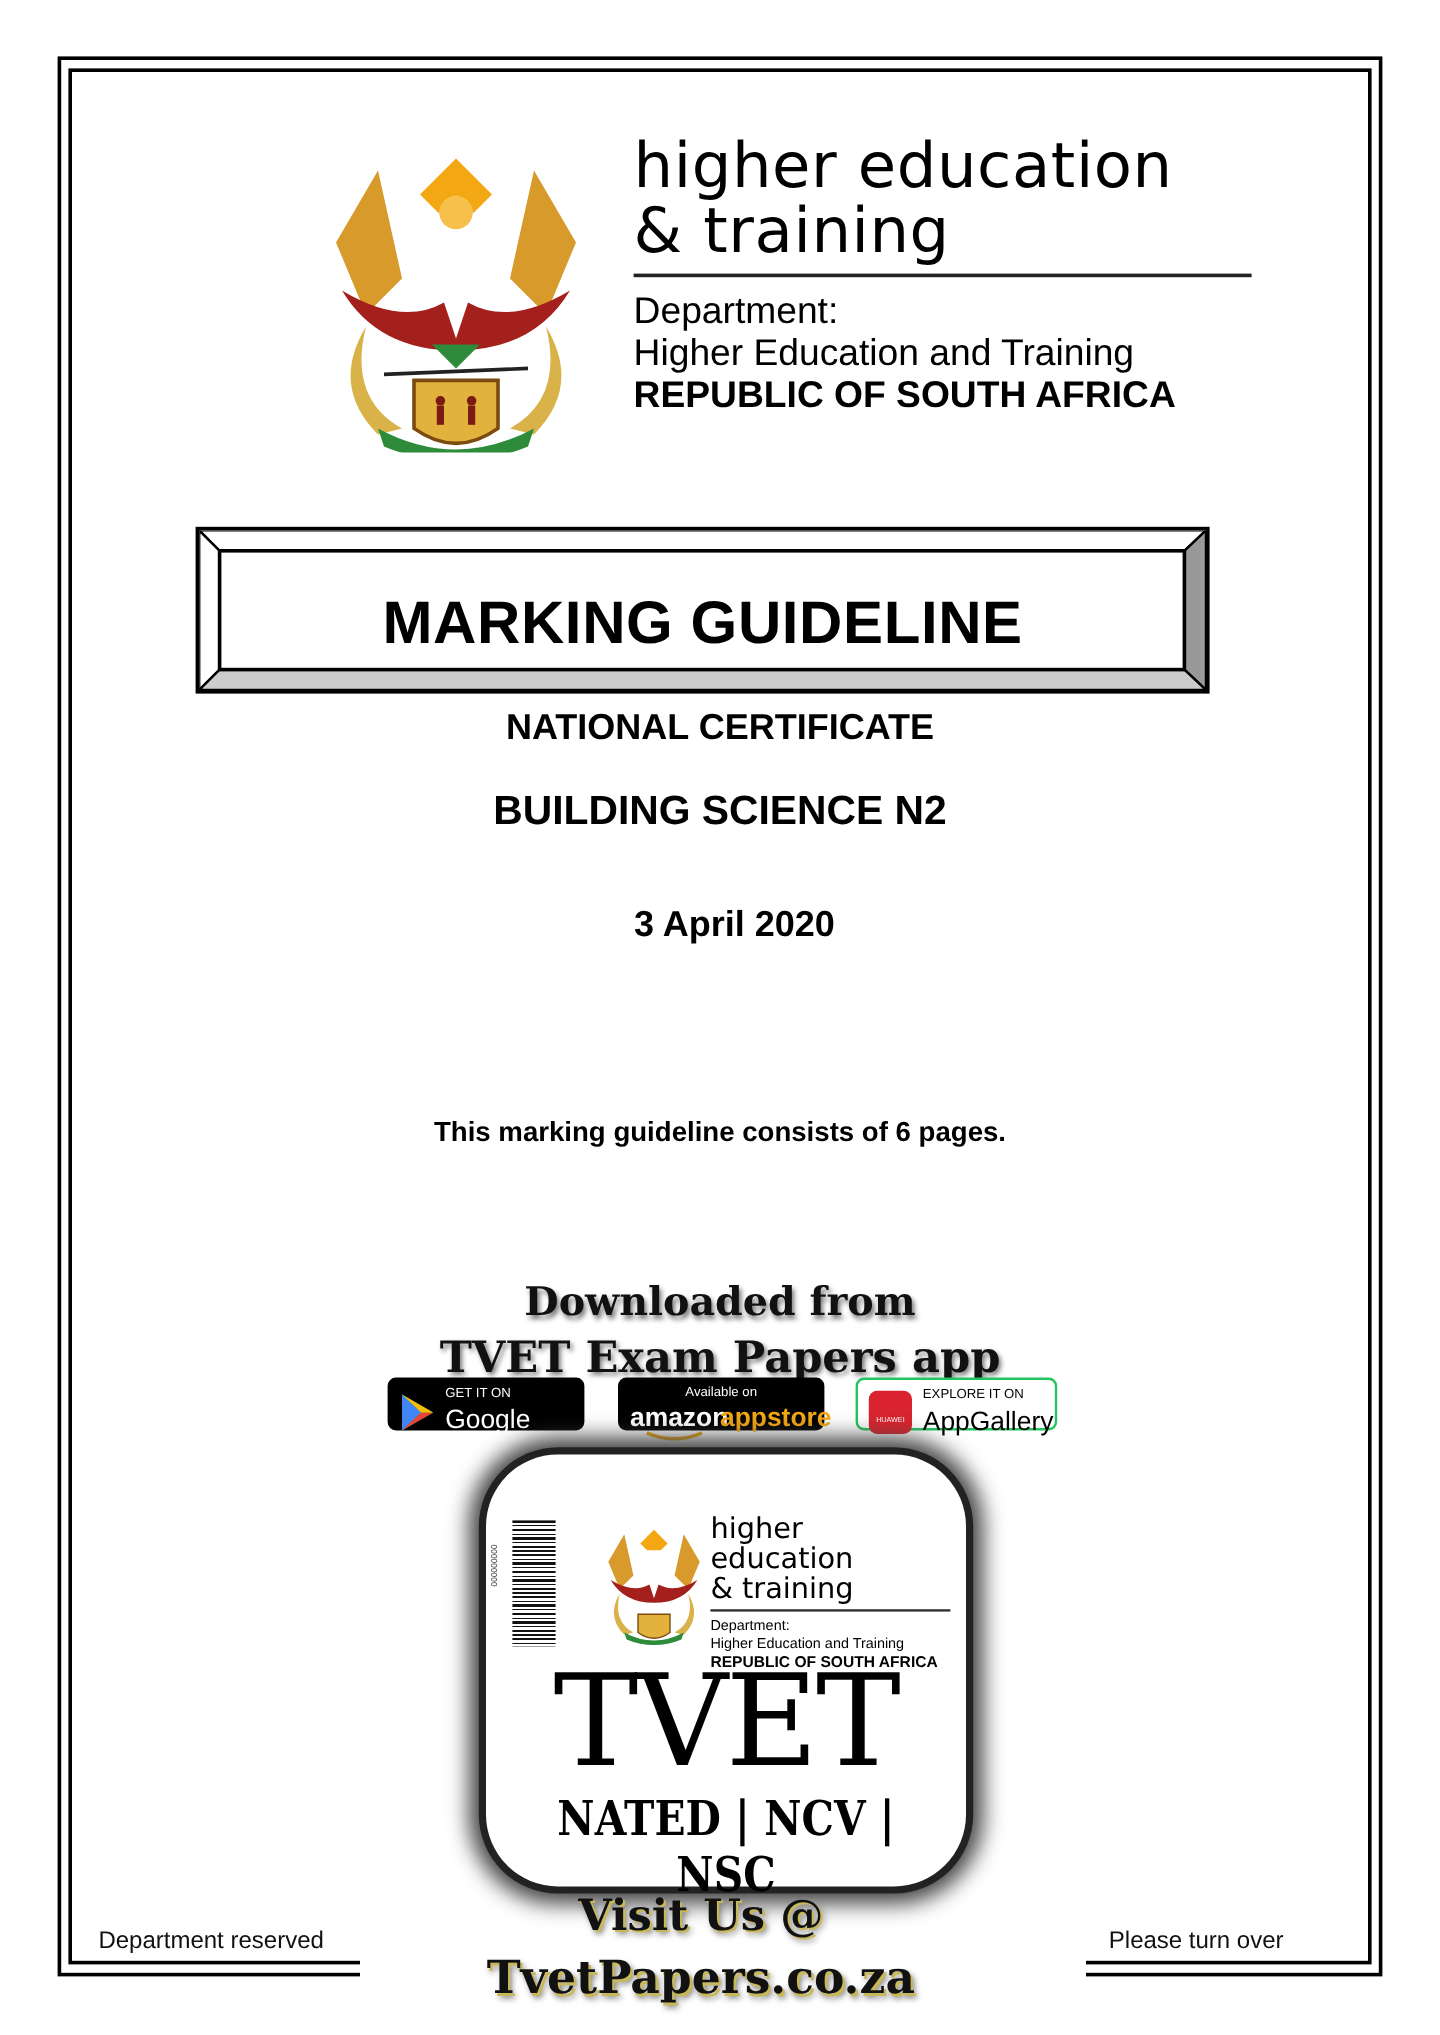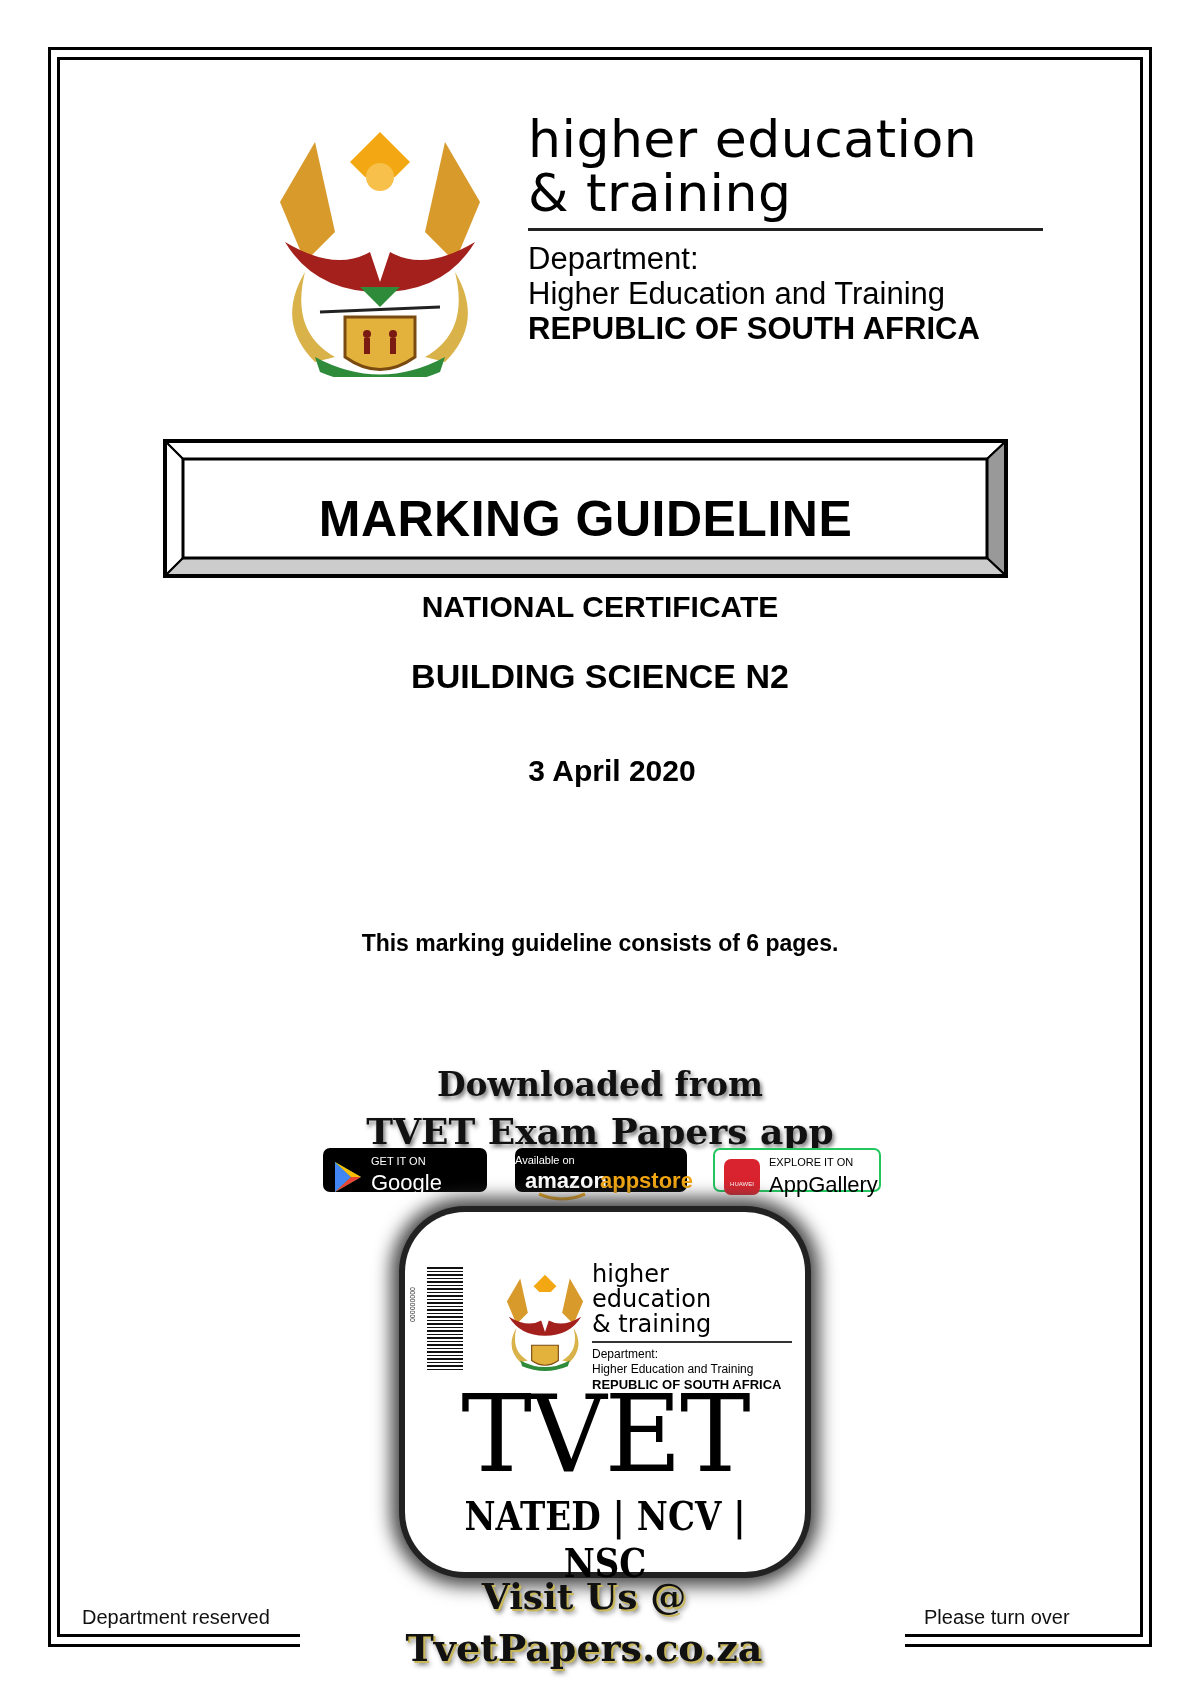--- a/index.html
+++ b/index.html
@@ -115,21 +115,21 @@
     <polygon points="2,2 28,17 2,32" fill="#34a853"></polygon>
     <polygon points="2,2 18,17 2,32" fill="#4285f4"></polygon>
     <polygon points="18,17 28,17 2,32" fill="#ea4335"></polygon>
     <polygon points="18,17 28,17 2,2" fill="#fbbc05"></polygon>
   </svg>
   <span class="small" style="left:48px;top:7px">GET IT ON</span>
   <span class="big" style="left:48px;top:22px">Google Play</span>
 </div>
 
 <div class="store amz">
-  <span class="small" style="left:0;right:0;top:6px;text-align:left">Available on</span>
+  <span class="small" style="left:0;right:0;top:6px;text-align:center">Available on</span>
   <span class="big" style="left:10px;top:20px;font-weight:bold">amazon</span>
   <span class="big" style="left:85px;top:20px;font-weight:bold;color:#f3a712">appstore</span>
   <svg style="position:absolute;left:22px;top:44px" width="50" height="10">
       <path d="M2 2 Q25 12 48 2" stroke="#f3a712" stroke-width="3" fill="none"></path>
     </svg>
 </div>
 
 <div class="store hw">
   <div style="position:absolute;left:9px;top:9px;width:36px;height:36px;background:#d9232e;border-radius:7px">
     <span style="position:absolute;left:0;right:0;top:22px;text-align:center;font-size:6px;color:#fff">HUAWEI</span>

